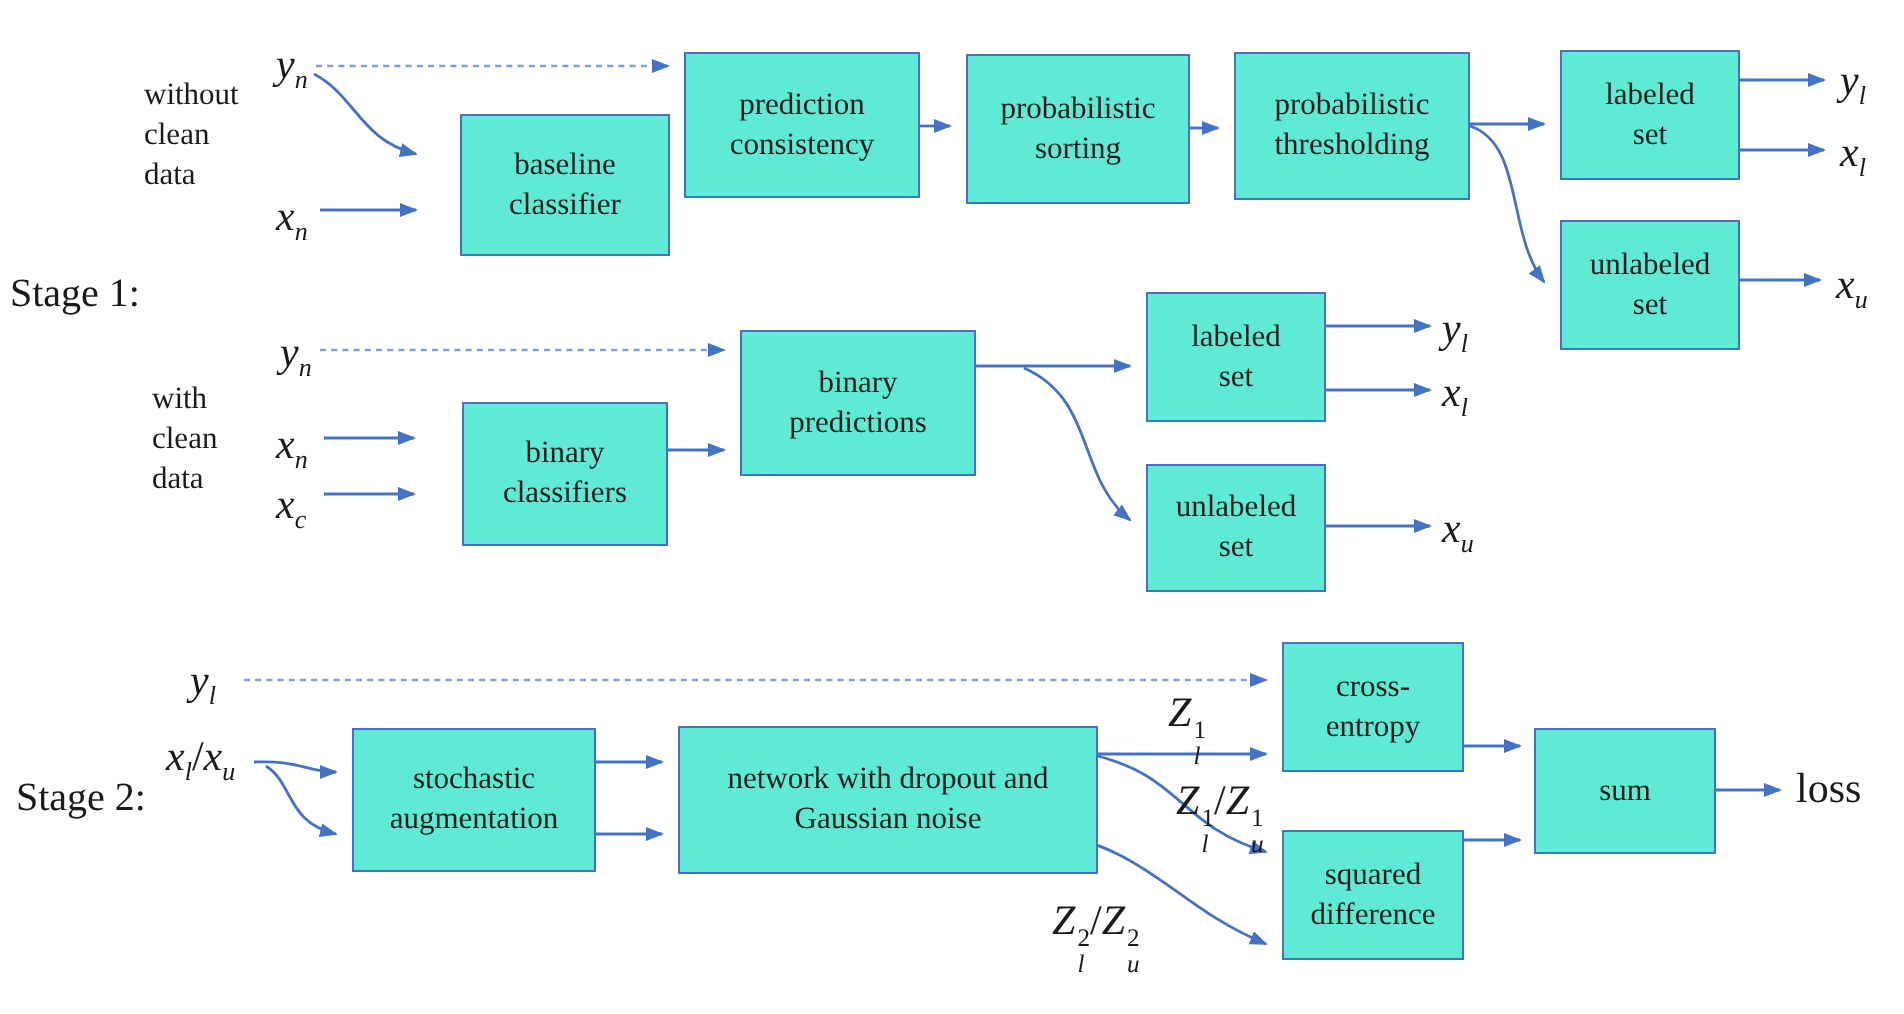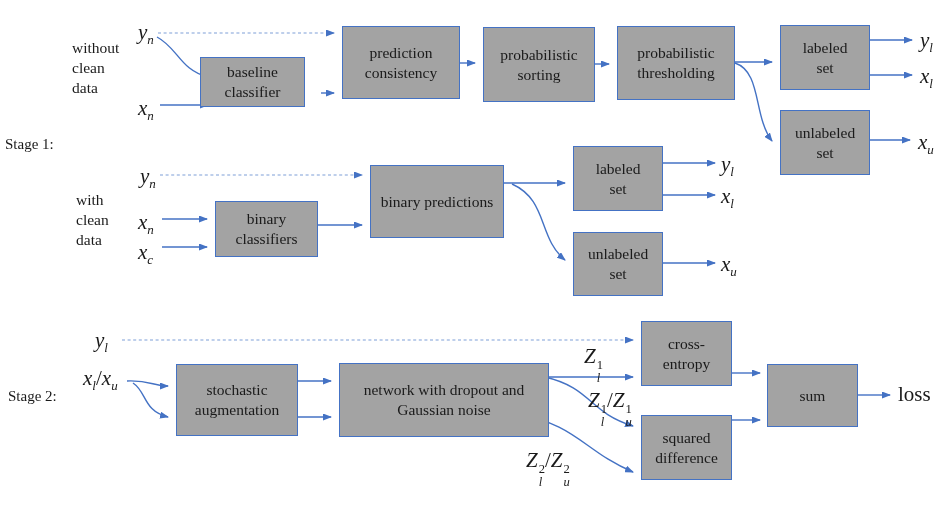--- a/index.html
+++ b/index.html
@@ -2,25 +2,25 @@
 <html style="--box-border: #4472c4; --arrow: #4472c4; --dashed-arrow: #7e9fd8; --text: #1a1a1a;"><head>
 <meta charset="utf-8">
 <style>
   *{margin:0;padding:0;box-sizing:border-box}
   html,body{background:#fff}
   body{font-family:"Liberation Serif", serif; color:var(--text,#1a1a1a)}
   #canvas{position:relative;width:952px;height:507px;background:#fff;overflow:hidden}
   #edges{position:absolute;left:0;top:0;width:952px;height:507px}
   path.edge{fill:none;stroke:var(--arrow,#4472c4);stroke-width:1.4}
   path.dash{fill:none;stroke:var(--dashed-arrow,#7e9fd8);stroke-width:1.2;stroke-dasharray:3 2.6}
-  .box{position:absolute;border:1.6px solid var(--box-border,#4472c4);background:#a3a3a3;
+  .box{position:absolute;border:1.6px solid var(--box-border,#4472c4);background:#5eead4;
        display:flex;align-items:center;justify-content:center;text-align:center;
        font-size:15.5px;line-height:1.28;padding:2px 7px;color:#1a1a1a}
   .box.setbox{padding:2px 26px}
-  .lbl{position:absolute;font-size:15px;white-space:nowrap}
+  .lbl{position:absolute;font-size:20px;white-space:nowrap}
   .math{font-size:21px;white-space:nowrap}
   .math i{font-family:"Liberation Serif",serif}
   .italic{}
   .group{position:absolute;font-size:15.5px;line-height:1.3}
   .group div{}
   sub,sup{font-size:0.62em}
   .stack{display:inline-flex;flex-direction:column;align-items:flex-start;
          font-size:0.60em;line-height:1.05;vertical-align:-0.45em;margin-left:1px}
 </style>
 </head>
@@ -83,36 +83,36 @@
     <div>clean</div>
     <div>data</div>
   </div>
 
   <div class="lbl math" style="left:138px;top:20px"><i>y</i><sub><i>n</i></sub></div>
   <div class="lbl math" style="left:138px;top:96px"><i>x</i><sub><i>n</i></sub></div>
   <div class="lbl math" style="left:920px;top:28px"><i>y</i><sub><i>l</i></sub></div>
   <div class="lbl math" style="left:920px;top:64px"><i>x</i><sub><i>l</i></sub></div>
   <div class="lbl math" style="left:918px;top:130px"><i>x</i><sub><i>u</i></sub></div>
 
-  <div class="box" style="left:200px;top:57px;width:105px;height:50px">baseline classifier</div>
+  <div class="box" style="left:230px;top:57px;width:105px;height:71px">baseline classifier</div>
   <div class="box" style="left:342px;top:26px;width:118px;height:73px">prediction consistency</div>
   <div class="box" style="left:483px;top:27px;width:112px;height:75px">probabilistic sorting</div>
   <div class="box" style="left:617px;top:26px;width:118px;height:74px">probabilistic thresholding</div>
   <div class="box setbox" style="left:780px;top:25px;width:90px;height:65px">labeled set</div>
   <div class="box setbox" style="left:780px;top:110px;width:90px;height:65px">unlabeled set</div>
 
   <div class="lbl math" style="left:140px;top:164px"><i>y</i><sub><i>n</i></sub></div>
   <div class="lbl math" style="left:138px;top:210px"><i>x</i><sub><i>n</i></sub></div>
   <div class="lbl math" style="left:138px;top:240px"><i>x</i><sub><i>c</i></sub></div>
   <div class="lbl math" style="left:721px;top:152px"><i>y</i><sub><i>l</i></sub></div>
   <div class="lbl math" style="left:721px;top:184px"><i>x</i><sub><i>l</i></sub></div>
   <div class="lbl math" style="left:721px;top:252px"><i>x</i><sub><i>u</i></sub></div>
 
-  <div class="box" style="left:215px;top:201px;width:103px;height:56px">binary classifiers</div>
-  <div class="box" style="left:370px;top:165px;width:134px;height:73px">binary predictions</div>
+  <div class="box" style="left:231px;top:201px;width:103px;height:72px">binary classifiers</div>
+  <div class="box" style="left:370px;top:165px;width:118px;height:73px">binary predictions</div>
   <div class="box setbox" style="left:573px;top:146px;width:90px;height:65px">labeled set</div>
   <div class="box setbox" style="left:573px;top:232px;width:90px;height:64px">unlabeled set</div>
 
   <div class="lbl math" style="left:95px;top:328px"><i>y</i><sub><i>l</i></sub></div>
   <div class="lbl math" style="left:83px;top:366px"><i>x</i><sub><i>l</i></sub>/<i>x</i><sub><i>u</i></sub></div>
   <div class="lbl math" style="left:584px;top:344px"><i>Z</i><span class="stack">
         <span>1</span>
         <span><i>l</i></span>
       </span></div>
   <div class="lbl math" style="left:588px;top:388px"><i>Z</i><span class="stack">

